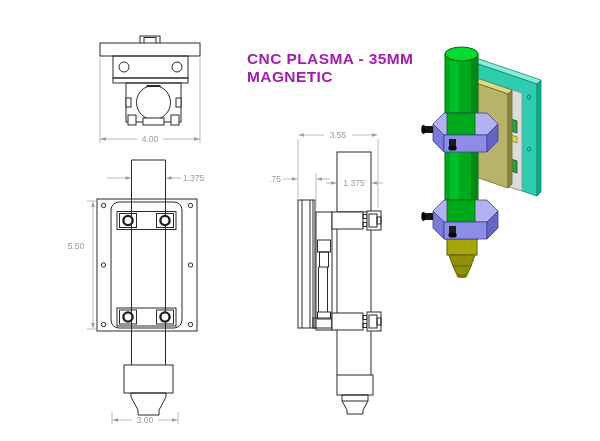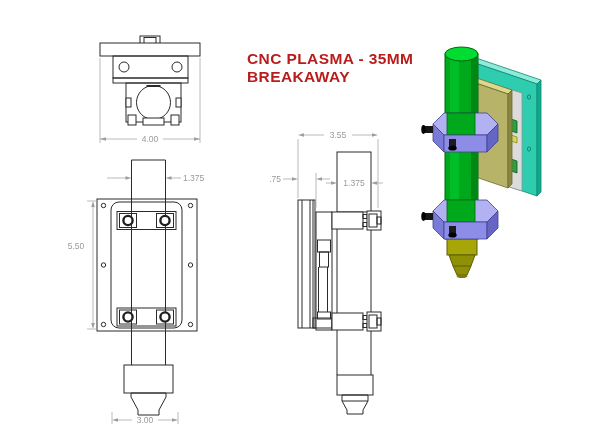--- a/index.html
+++ b/index.html
@@ -1,36 +1,36 @@
 <!DOCTYPE html>
 <html><head>
 <meta charset="utf-8">
 <style>
   html,body{margin:0;padding:0;background:#fff;}
   body{width:600px;height:441px;overflow:hidden;}
   .canvas{position:relative;width:600px;height:441px;background:#ffffff;font-family:"Liberation Sans",sans-serif;}
   .title{position:absolute;left:247px;top:50px;font-weight:bold;font-size:15.5px;line-height:17.5px;
-         letter-spacing:.4px;color:#b91c1c;white-space:nowrap;}
+         letter-spacing:.4px;color:#a21caf;white-space:nowrap;}
   svg{position:absolute;left:0;top:0;}
   .ln{fill:none;stroke:#2a2a2a;stroke-width:1;}
   .lnw{fill:#ffffff;stroke:#2a2a2a;stroke-width:1;}
   .lnthick{fill:none;stroke:#2a2a2a;stroke-width:2;}
   .bolt{fill:#ffffff;stroke:#1f1f1f;stroke-width:2.4;}
   .dim{fill:none;stroke:#a8a8a8;stroke-width:.8;}
   .arr{fill:#9d9d9d;stroke:none;}
   .dimtxt{fill:#9a9a9a;font-family:"Liberation Sans",sans-serif;font-size:8.5px;}
 </style>
 </head>
 <body>
 
 <div class="canvas">
 
   <div class="title">
     <div>CNC PLASMA - 35MM</div>
-    <div>BREAKAWAY</div>
+    <div>MAGNETIC</div>
   </div>
 
   <svg width="600" height="441" viewBox="0 0 600 441">
 
     <g>
       <rect class="lnw" x="140" y="36" width="20" height="7.5"></rect>
       <rect class="ln" x="144" y="37.5" width="12" height="6"></rect>
       <rect class="lnw" x="100" y="43" width="100" height="13"></rect>
       <rect class="ln" x="113" y="56" width="75" height="22"></rect>
       <circle class="ln" cx="124" cy="67" r="5"></circle>

